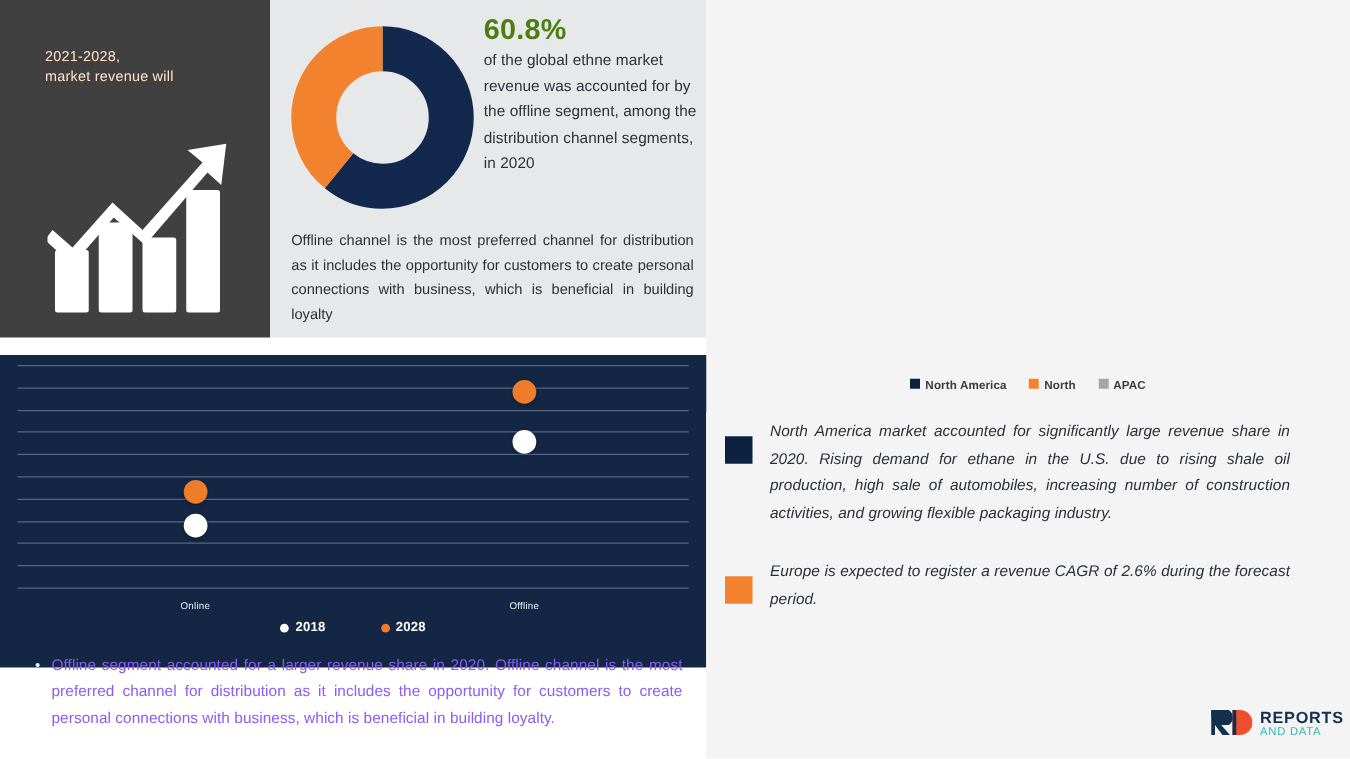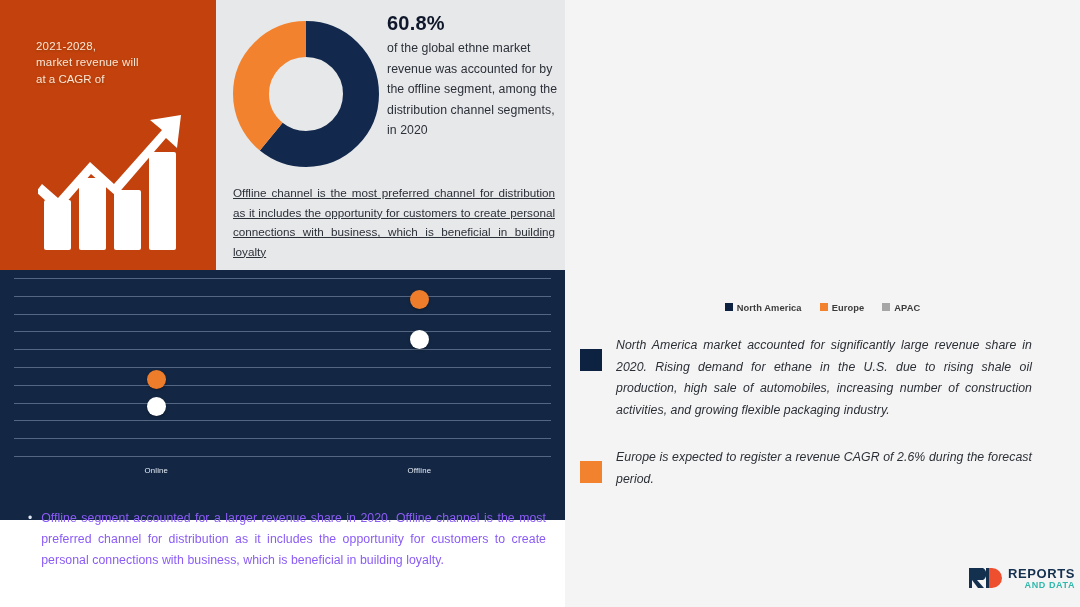--- a/index.html
+++ b/index.html
@@ -13,21 +13,21 @@
   #page {
     position: relative;
     width: 1080px; height: 607px;
     background: #ffffff;
   }
 
   
   #accel-panel {
     position: absolute; left: 0; top: 0;
     width: 216px; height: 270px;
-    background: #c2410c;
+    background: #404040;
     overflow: hidden;
   }
   #accel-text { position: absolute; left: 36px; top: 38px; width: 175px; }
   .accel-small {
     font-size: 11.5px; line-height: 16px;
     color: #fbe6d5; letter-spacing: .2px;
     text-shadow: 0 1px 2px rgba(120,55,10,.45);
   }
   .accel-big {
     font-size: 23px; font-weight: bold; line-height: 27px;
@@ -48,53 +48,52 @@
   #donut-panel {
     position: absolute; left: 216px; top: 0;
     width: 349px; height: 270px;
     background: #e7e8ea;
   }
   #donut-wrap { position: absolute; left: 10px; top: 12px; }
   #donut-copy {
     position: absolute; left: 171px; top: 8px; width: 172px;
   }
   #donut-pct {
-    font-size: 20px; font-weight: bold; color: #0f172a;
+    font-size: 23px; font-weight: bold; color: #4d7c0f;
     line-height: 30px; letter-spacing: .2px;
   }
   #donut-para {
     font-size: 12.3px; line-height: 20.5px;
     color: #2c3038; letter-spacing: .05px;
   }
   #donut-footer {
     position: absolute; left: 17px; top: 183px; width: 322px;
     font-size: 11.7px; line-height: 19.5px; color: #2c3038;
     text-align: justify;
-    text-decoration: underline;
   }
 
   
   #bar-panel {
     position: absolute; left: 565px; top: 0;
     width: 515px; height: 330px;
     background: #f4f4f4;
   }
   #bar-legend {
     position: absolute; left: 0; right: 0; top: 303px;
     display: flex; justify-content: center; gap: 18px;
   }
   .legend-item { display: flex; align-items: flex-start; gap: 4px; }
   .legend-swatch { width: 8px; height: 8px; display: inline-block; }
   .legend-label {
     font-size: 9.3px; font-weight: bold; color: #3b3b3b; letter-spacing: .1px;
   }
 
   
   #dot-panel {
-    position: absolute; left: 0; top: 270px;
+    position: absolute; left: 0; top: 284px;
     width: 565px; height: 250px;
     background: #132744;
   }
   #dot-plot {
     position: absolute; left: 14px; top: 8px;
     width: 537px; height: 195px;
   }
   .gridline {
     position: absolute; left: 0; width: 537px; height: 1px;
     background: rgba(173,190,214,.42);
@@ -154,34 +153,33 @@
   #logo {
     position: absolute; left: 968px; top: 566px;
     display: flex; align-items: center; gap: 6px;
   }
   #logo-words { line-height: 1; }
   #logo-reports {
     font-size: 13px; font-weight: bold; color: #14304f;
     letter-spacing: .6px; display: block;
   }
   #logo-anddata {
-    font-size: 9px; font-weight: bold; color: #2fb8ac;
-    letter-spacing: .6px; display: block; margin-top: 1px; text-align: right;
+    font-size: 9px; font-weight: normal; color: #2fb8ac;
+    letter-spacing: .6px; display: block; margin-top: 1px;
   }
 </style>
 </head>
 <body>
 
 <div id="page">
 
   <div id="accel-panel">
     <div id="accel-text">
       <div class="accel-small">2021-2028,</div>
       <div class="accel-small">market revenue will</div>
-      <div class="accel-cagr-label">at a CAGR of</div>
     </div>
     <div id="accel-graphic">
       <svg width="150" height="140" viewBox="0 0 150 140">
         <g fill="#ffffff">
           <rect x="6" y="88" width="27" height="50" rx="2"></rect>
           <rect x="41" y="66" width="27" height="72" rx="2"></rect>
           <rect x="76" y="78" width="27" height="60" rx="2"></rect>
           <rect x="111" y="40" width="27" height="98" rx="2"></rect>
           <path d="M4 72 L20 86 L52 50 L76 72 L124 18 L112 8 L143 3 L139 36 L128 26 L78 84 L53 62 L20 100 L-2 80 Z"></path>
         </g>
@@ -207,21 +205,21 @@
 
   <div id="bar-panel">
 
     <div id="bar-legend">
         <div class="legend-item">
           <span class="legend-swatch" style="background: rgb(13, 34, 64);"></span>
           <span class="legend-label">North America</span>
         </div>
         <div class="legend-item">
           <span class="legend-swatch" style="background: rgb(242, 130, 46);"></span>
-          <span class="legend-label">Europe</span>
+          <span class="legend-label">North</span>
         </div>
         <div class="legend-item">
           <span class="legend-swatch" style="background: rgb(166, 166, 166);"></span>
           <span class="legend-label">APAC</span>
         </div>
       </div>
   </div>
 
   <div id="dot-panel">
     <div id="dot-plot">
@@ -236,20 +234,30 @@
         <div class="gridline" style="top: 142.4px;"></div>
         <div class="gridline" style="top: 160.2px;"></div>
         <div class="gridline" style="top: 178px;"></div>
         <div class="dot white" style="left: 133.305px; top: 119.16px;"></div>
         <div class="dot white" style="left: 396.435px; top: 51.52px;"></div>
         <div class="dot orange" style="left: 133.305px; top: 92.46px;"></div>
         <div class="dot orange" style="left: 396.435px; top: 12.36px;"></div>
         <div class="dot-xlabel" style="left: 102.305px;">Online</div>
         <div class="dot-xlabel" style="left: 365.435px;">Offline</div>
       </div>
+    <div id="dot-legend">
+        <div class="dot-legend-item">
+          <span class="dot-legend-marker" style="background: rgb(255, 255, 255);"></span>
+          <span class="dot-legend-label">2018</span>
+        </div>
+        <div class="dot-legend-item">
+          <span class="dot-legend-marker" style="background: rgb(238, 125, 43);"></span>
+          <span class="dot-legend-label">2028</span>
+        </div>
+      </div>
     <div id="dot-bullet">
       <span id="dot-bullet-mark">•</span>
       <span id="dot-bullet-text">Offline segment accounted for a larger revenue share in 2020. Offline channel is the most preferred channel for distribution as it includes the opportunity for customers to create personal connections with business, which is beneficial in building loyalty.</span>
     </div>
   </div>
 
   <div id="points-panel">
       <div class="point-row" style="top: 5px;">
         <div class="point-swatch navy"></div>
         <div class="point-text">North America market accounted for significantly large revenue share in 2020. Rising demand for ethane in the U.S. due to rising shale oil production, high sale of automobiles, increasing number of construction activities, and growing flexible packaging industry.</div>

